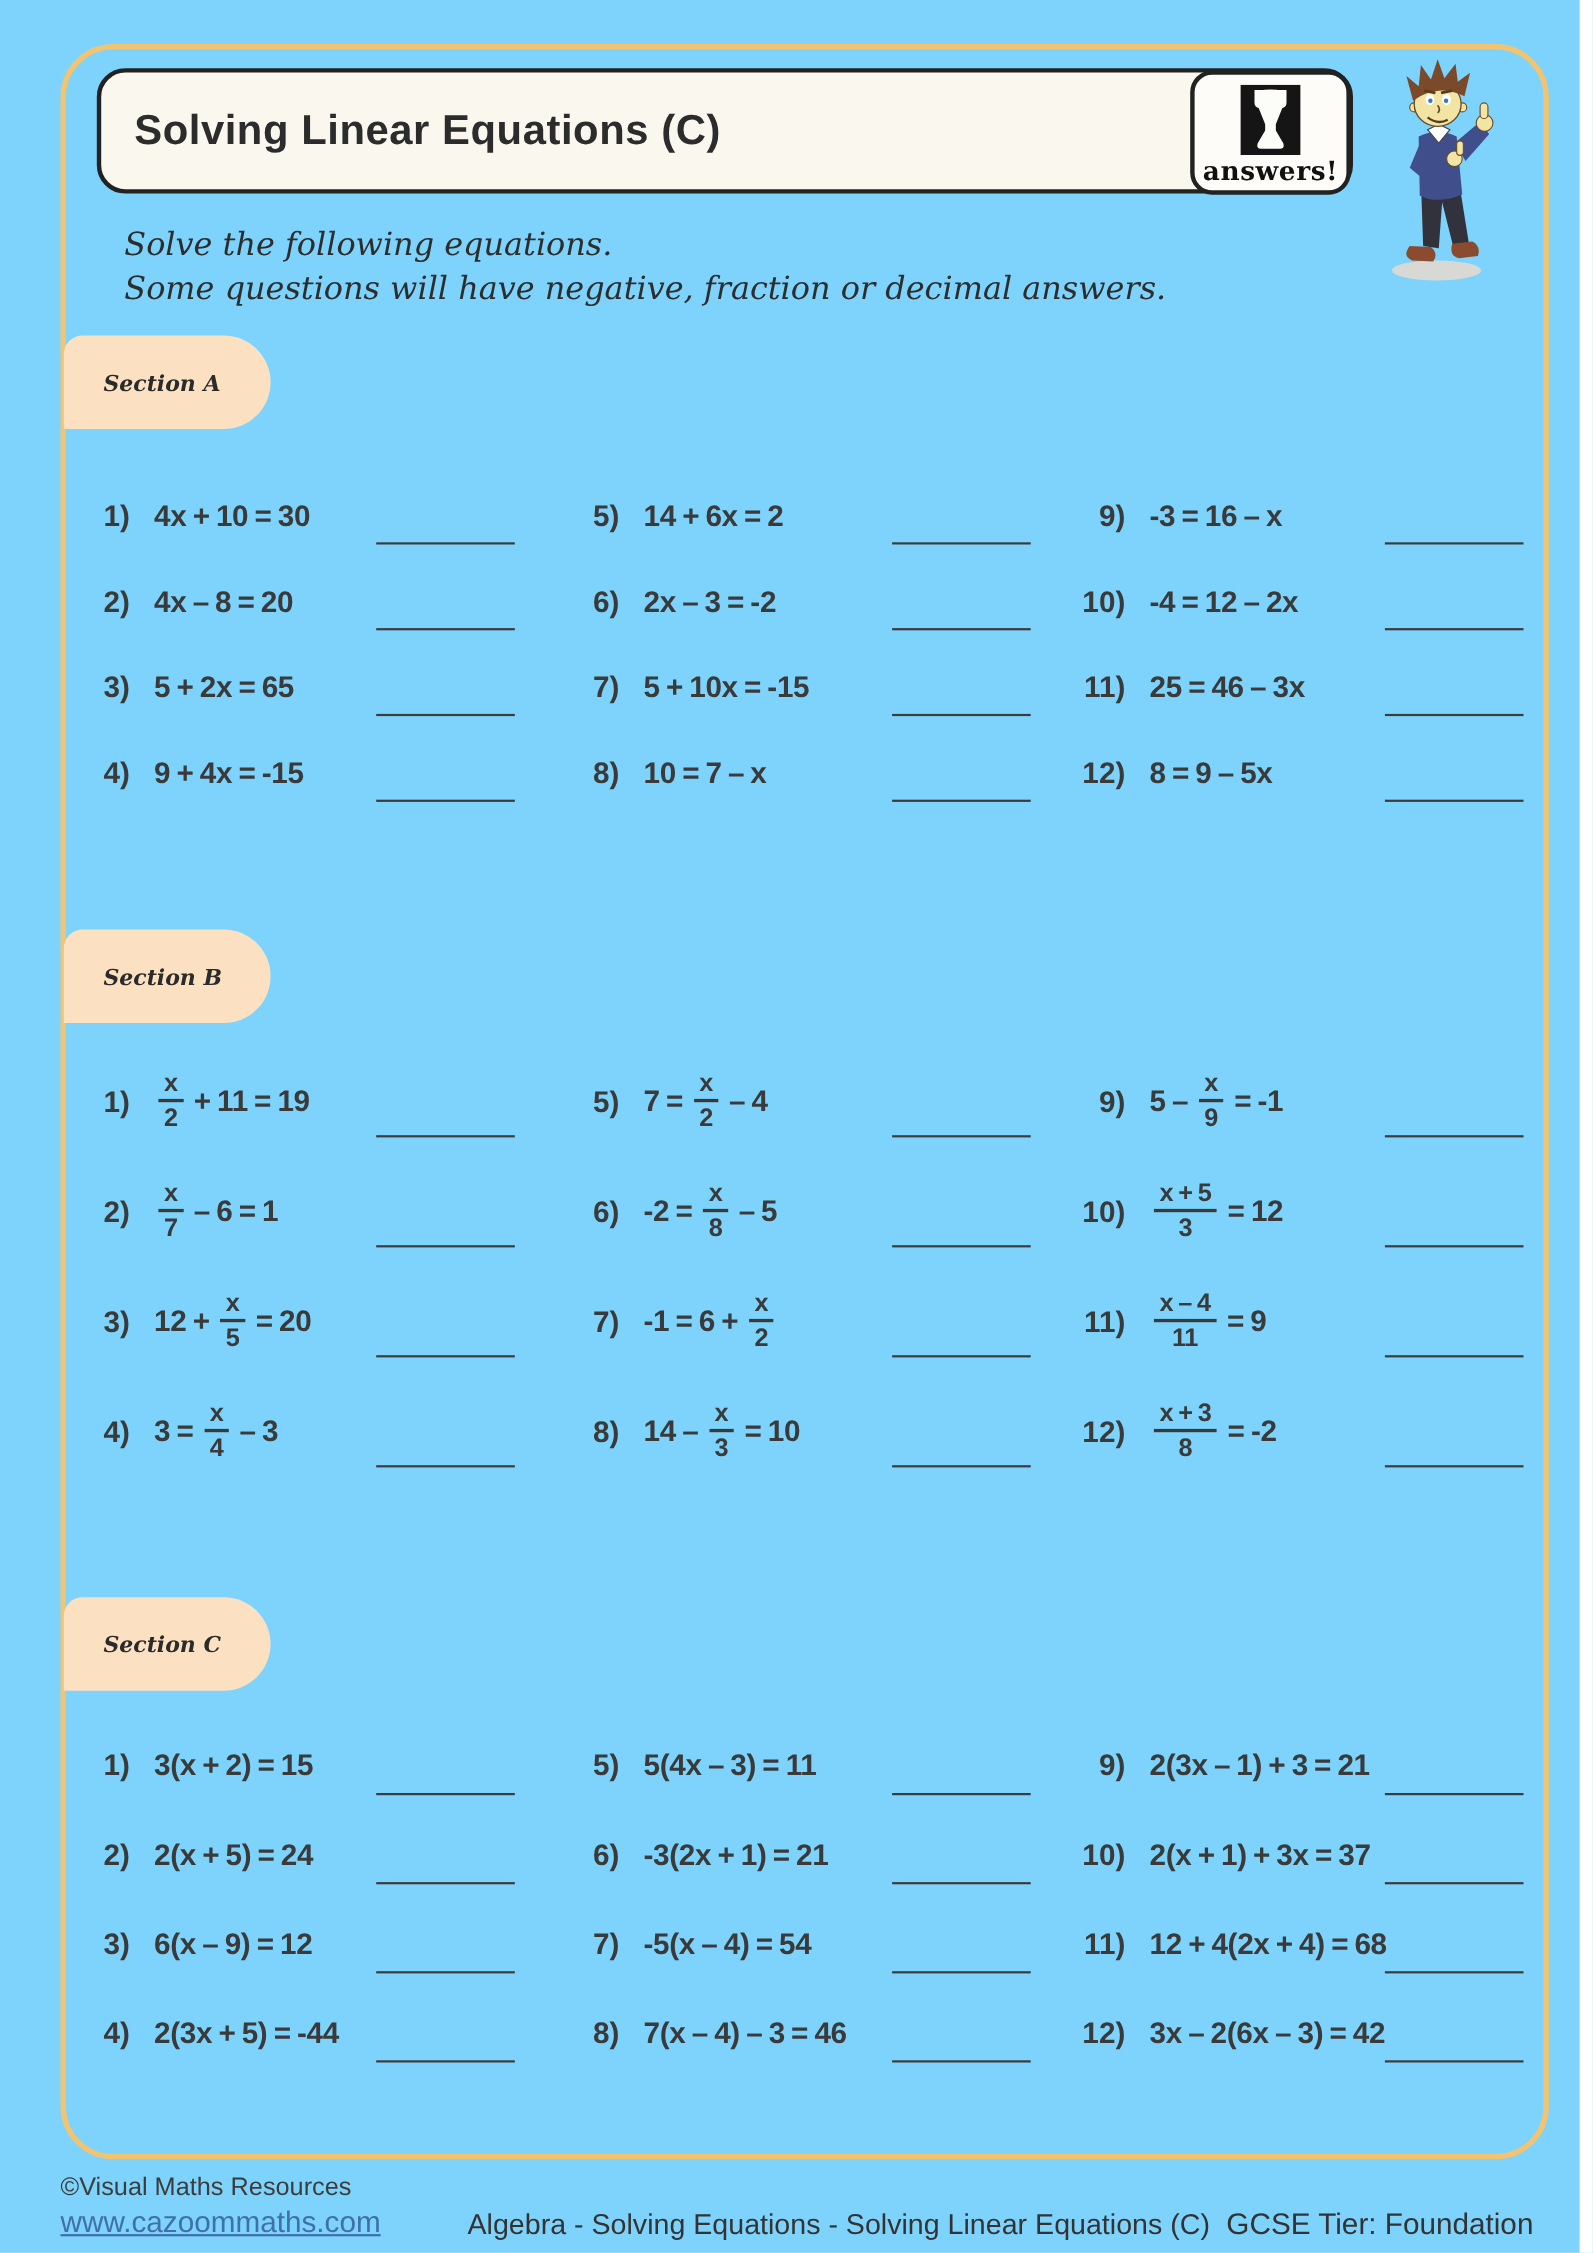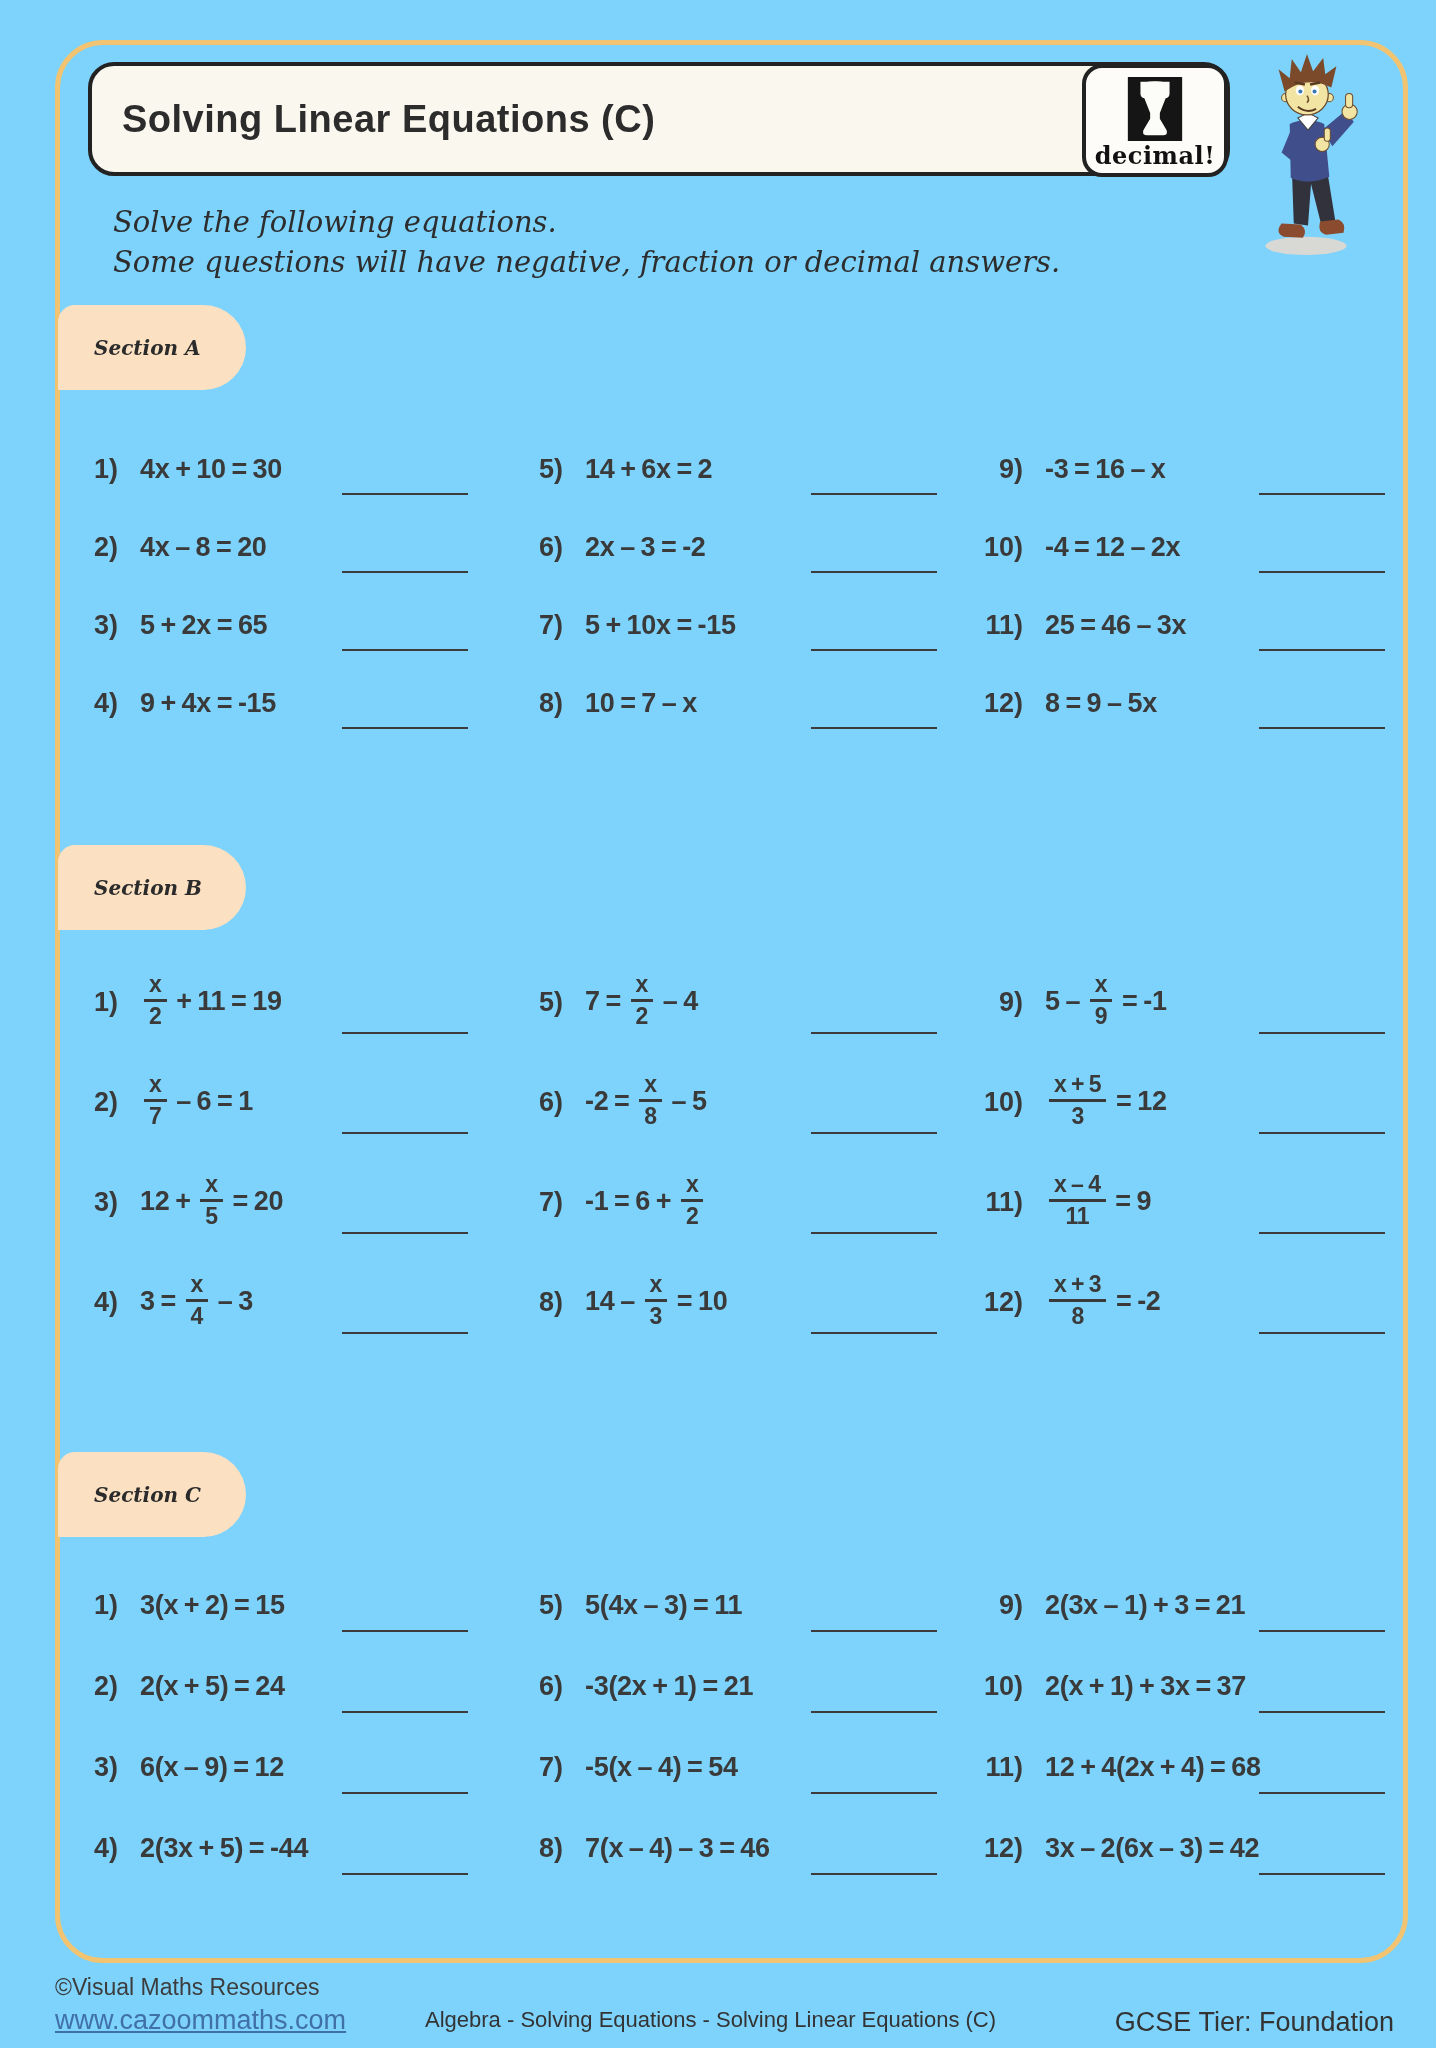--- a/index.html
+++ b/index.html
@@ -55,40 +55,40 @@
   }
   .q-eq { font-size:27px; font-weight:bold; color:#3a3a3a; letter-spacing:-0.3px; word-spacing:-1.5px; white-space:nowrap; }
   .frac { display:inline-block; vertical-align:middle; text-align:center; margin:0 4px; transform:translateY(-2px); font-size:23px; line-height:1; }
   .frac .top { display:block; padding:0 5px 3px; border-bottom:3px solid #3a3a3a; }
   .frac .bot { display:block; padding-top:3px; }
   .answer-line { position:absolute; right:0; width:126px; border-bottom:2px solid #3b3b3b; }
   .sec-a .answer-line { bottom:13px; } .sec-b .answer-line { bottom:18px; } .sec-c .answer-line { bottom:14px; }
   
   .copyright { position:absolute; left:55px; top:1974px; font-size:23px; color:#3c3c3c; }
   .site-link { position:absolute; left:55px; top:2005px; font-size:27px; color:var(--link,#4070A8); text-decoration:underline; cursor:pointer; }
-  .breadcrumb { position:absolute; left:425px; top:2007px; font-size:22px; color:#333; }
+  .breadcrumb { position:absolute; left:425px; top:2007px; font-size:26px; color:#333; }
   .tier { position:absolute; right:42px; top:2007px; font-size:27px; color:#333; }
 </style>
 </head>
 <body>
 
 <div class="page">
   <div class="frame"></div>
 
   <div class="title-bar">
     <h1>Solving Linear Equations (C)</h1>
   </div>
 
   <div class="logo-box">
     <svg class="logo-glyph" viewBox="0 0 56 66">
       <rect x="0" y="0" width="56" height="66" fill="#151515"></rect>
       <path fill="#FCFCF8" d="M13 5 H43 V17 Q43 21 39 22 L33 37 V43 L40 55 Q41.5 60 37 60 H19 Q14.5 60 16 55 L23 43 V37 L17 22 Q13 21 13 17 Z"></path>
       <ellipse cx="28" cy="7.5" rx="14" ry="3" fill="#FCFCF8"></ellipse>
     </svg>
-    <div class="logo-text">decimal!</div>
+    <div class="logo-text">answers!</div>
   </div>
 
   <svg class="mascot" viewBox="0 0 130 205">
     <ellipse cx="62" cy="192" rx="40" ry="9" fill="#D8D8D4"></ellipse>
     <path d="M48 112 q16 7 34 0 l9 56 -14 3 -10 -40 -3 41 -14 -2 z" fill="#32323C"></path>
     <path d="M38 170 q-7 9 2 13 l19 1 q5 -7 -2 -13 z" fill="#8A4B2E"></path>
     <path d="M76 168 q-3 11 6 13 l17 -2 q3 -9 -5 -13 z" fill="#8A4B2E"></path>
     <path d="M78 78 L102 58 L109 70 L88 94 Z" fill="var(--sweater,#404E8C)"></path>
     <path d="M46 72 Q63 64 80 72 L85 124 Q63 133 47 125 Z" fill="var(--sweater,#404E8C)"></path>
     <path d="M48 76 L38 100 L50 110 L60 92 Z" fill="var(--sweater,#404E8C)"></path>

